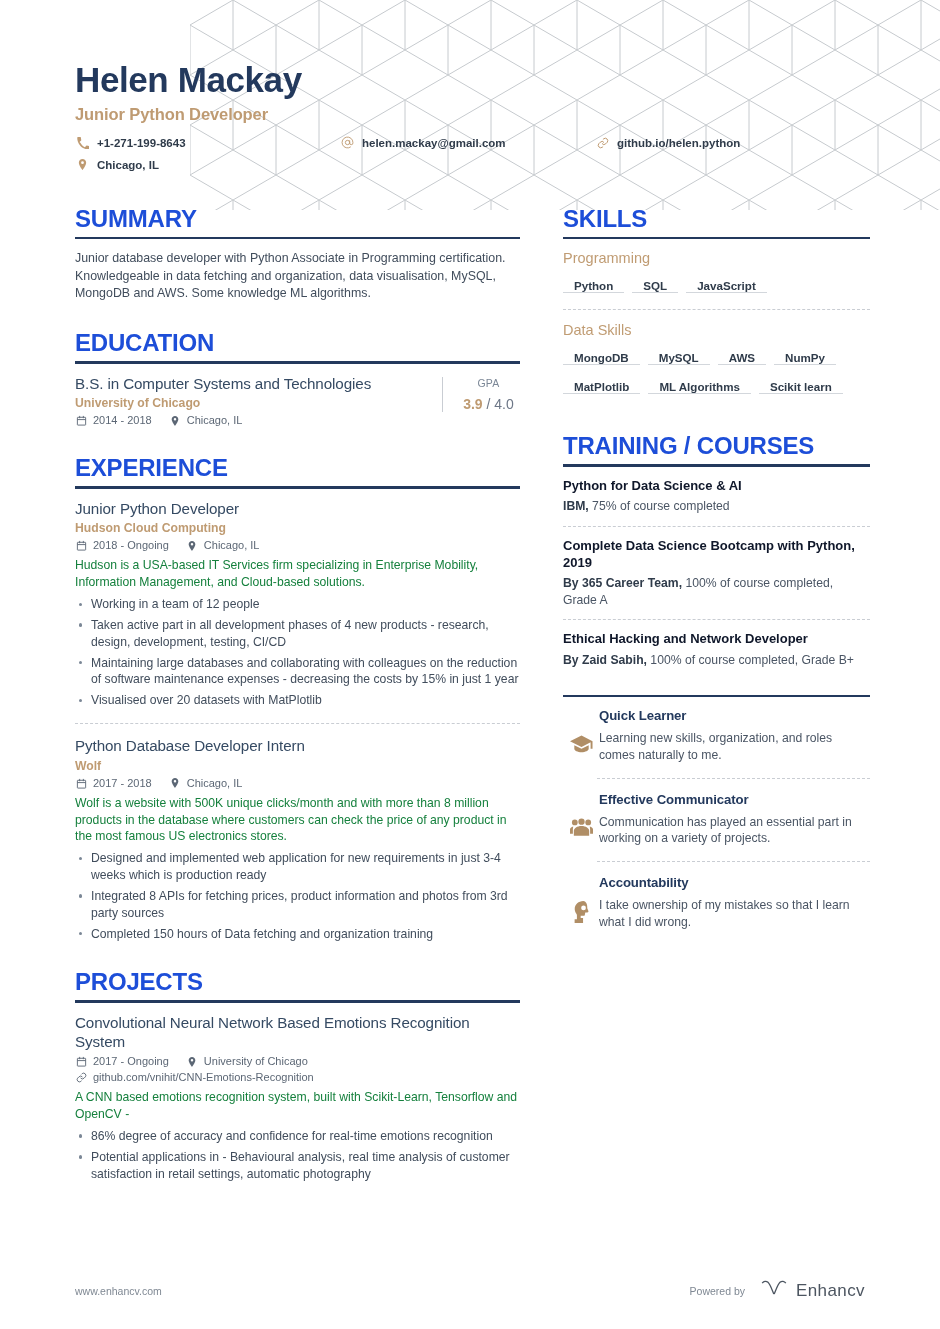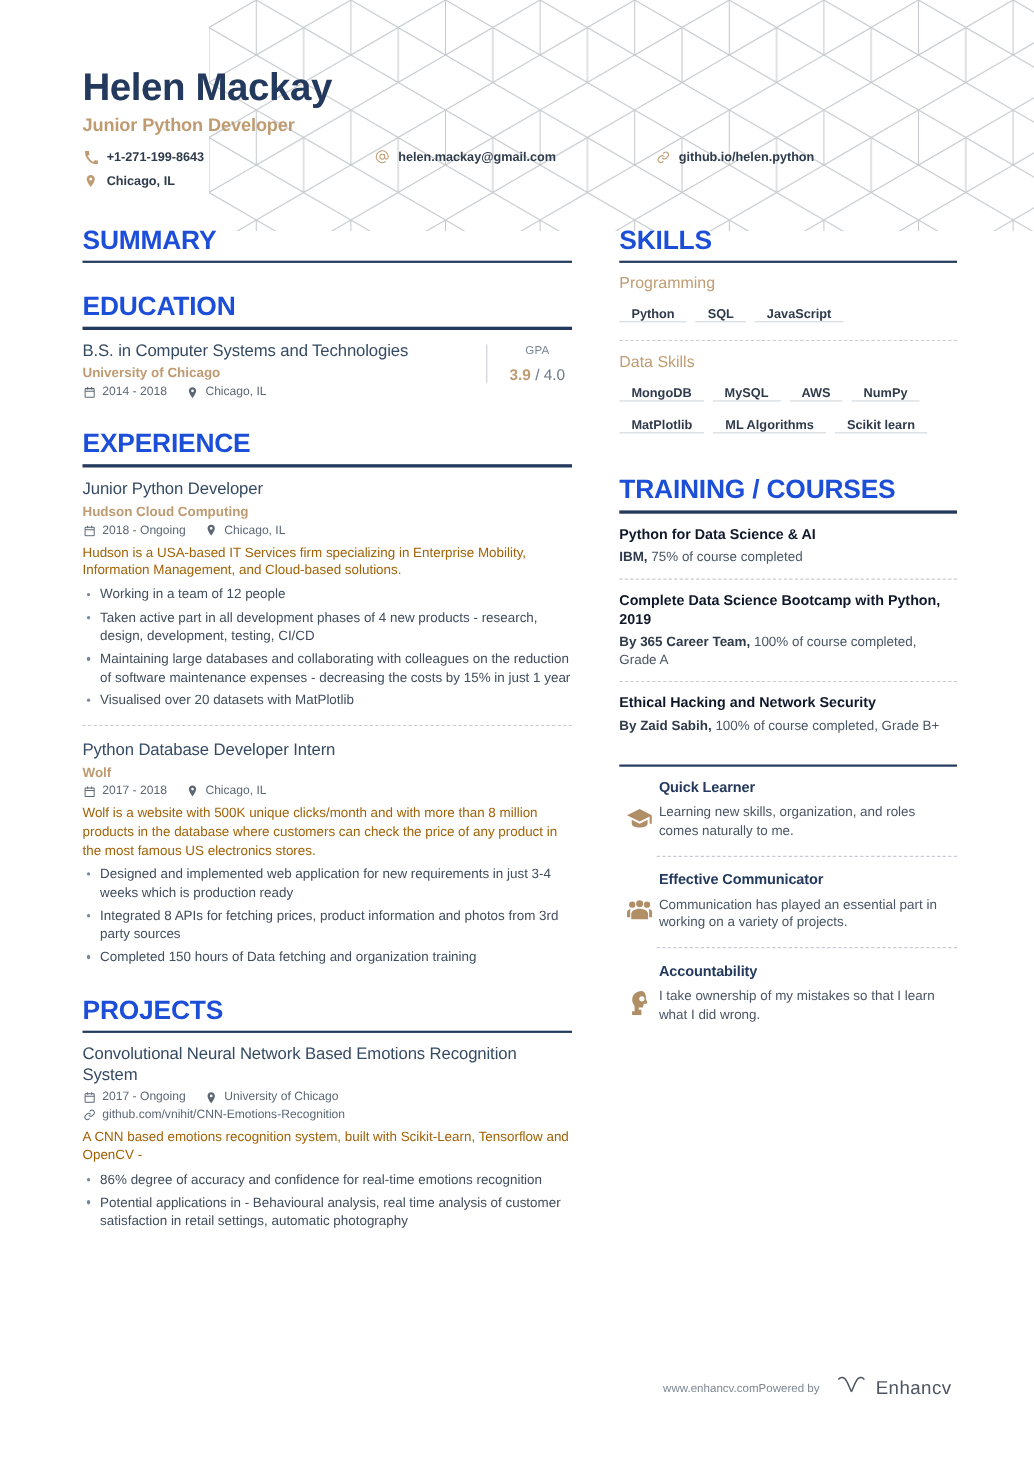--- a/index.html
+++ b/index.html
@@ -129,21 +129,21 @@
   .meta-ic {
     width: 13px; height: 12px;
     margin-right: 5px;
     flex: 0 0 13px;
     display: flex; align-items: center; justify-content: center;
     color: #5c6775;
   }
   .entry-desc {
     font-size: 12.2px;
     line-height: 1.38;
-    color: #a16207;
+    color: #15803d;
     margin-top: 4px;
   }
   ul.bullets { list-style: none; margin-top: 5px; }
   ul.bullets li {
     position: relative;
     padding-left: 16px;
     font-size: 12.2px;
     line-height: 1.38;
     color: #414d5c;
     margin-bottom: 4px;
@@ -246,24 +246,24 @@
   }
   .str-sep {
     border-top: 1px dashed #c9cdd3;
     margin: 14px 0 13px 34px;
   }
 
   
   .footer {
     position: absolute;
     left: 75px; right: 75px;
-    bottom: 56px;
+    bottom: 28px;
     display: flex;
     align-items: center;
-    justify-content: flex-end;
+    justify-content: space-between;
     z-index: 3;
   }
   .footer-url { font-size: 10.5px; color: #7f8893; }
   .footer-right { display: flex; align-items: center; }
   .powered { font-size: 10.5px; color: #7f8893; margin-right: 16px; }
   .brand-mark { margin-right: 9px; color: #4c5560; }
   .brand-name { font-size: 17px; color: #4c5560; letter-spacing: 0.4px; }
 </style>
 </head>
 <body>
@@ -328,20 +328,21 @@
     </div>
   </div>
 
   <div class="columns">
 
     <div class="col-left">
 
       <div class="section">
         <div class="sec-head">SUMMARY</div>
         <div class="sec-rule"></div>
+        <div class="body-text">Junior database developer with Python Associate in Programming certification. Knowledgeable in data fetching and organization, data visualisation, MySQL, MongoDB and AWS. Some knowledge ML algorithms.</div>
       </div>
 
       <div class="section">
         <div class="sec-head">EDUCATION</div>
         <div class="sec-rule"></div>
 
         <div class="entry edu-row">
           <div class="edu-main">
             <div class="entry-title">B.S. in Computer Systems and Technologies</div>
             <div class="entry-org">University of Chicago</div>
@@ -536,21 +537,21 @@
 
         <div class="course">
           <div class="course-title">Complete Data Science Bootcamp with Python, 2019</div>
           <div class="course-sub">
             <b>By 365 Career Team,</b><span> 100% of course completed, Grade A</span>
           </div>
         </div>
         <div class="course-sep"></div>
 
         <div class="course">
-          <div class="course-title">Ethical Hacking and Network Security</div>
+          <div class="course-title">Ethical Hacking and Network Developer</div>
           <div class="course-sub">
             <b>By Zaid Sabih,</b><span> 100% of course completed, Grade B+</span>
           </div>
         </div>
       </div>
 
 
       <div class="section">
         <div class="sec-rule"></div>
 

